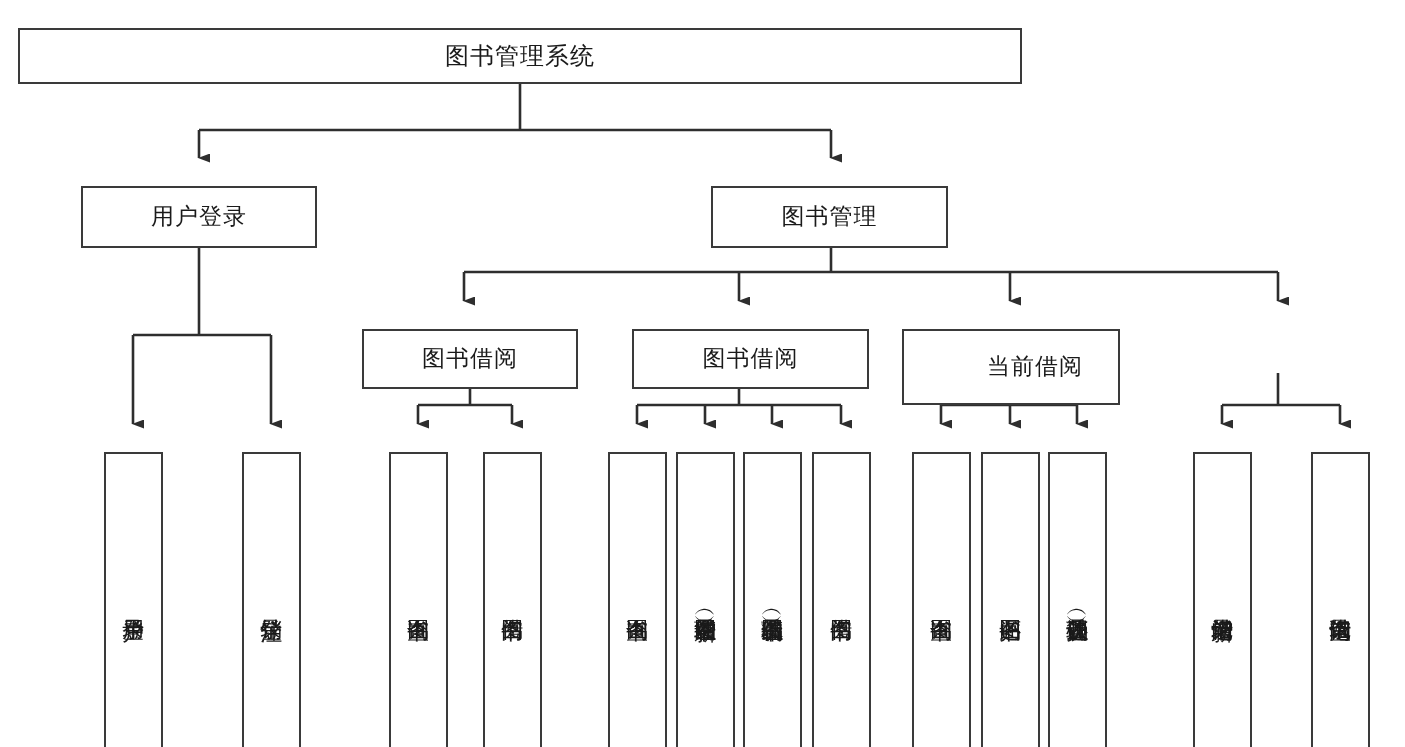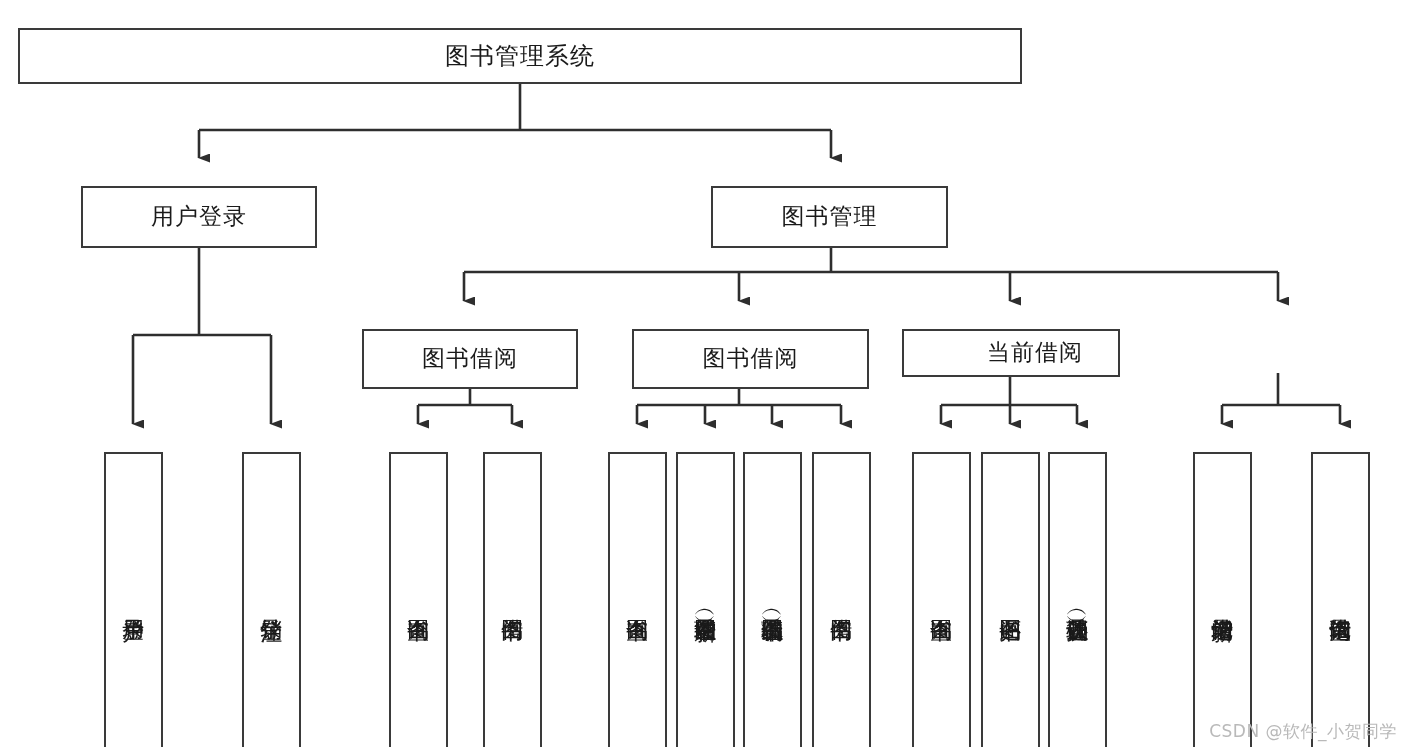--- a/index.html
+++ b/index.html
@@ -133,21 +133,21 @@
   <div class="node node-h" style="left:711px; top:170px; width:237px; height:62px;">
     <span>图书管理</span>
   </div>
 
   <div class="node node-h" style="left:362px; top:313px; width:216px; height:60px;">
     <span>图书借阅</span>
   </div>
   <div class="node node-h" style="left:632px; top:313px; width:237px; height:60px;">
     <span>图书借阅</span>
   </div>
-  <div class="node node-h" style="left:902px; top:313px; width:218px; height:48px;padding-left:48px;">
+  <div class="node node-h" style="left:902px; top:313px; width:218px; height:76px;padding-left:48px;">
     <span>当前借阅</span>
   </div>
 
   <div class="node node-v" style="left:104px; top:436px; width:59px; height:299px;">
     <span class="vtext">用户登录</span>
   </div>
   <div class="node node-v" style="left:242px; top:436px; width:59px; height:299px;">
     <span class="vtext">注销登录</span>
   </div>
 
@@ -181,15 +181,14 @@
     <span class="vtext">确认归还（管理员）</span>
   </div>
 
   <div class="node node-v" style="left:1193px; top:436px; width:59px; height:299px;">
     <span class="vtext">新增借阅记录</span>
   </div>
   <div class="node node-v" style="left:1311px; top:436px; width:59px; height:299px;">
     <span class="vtext">查询借阅记录</span>
   </div>
 
-  <div id="watermark">CSDN @软件_小贺同学</div>
 
 </div>
 
 </body></html>

